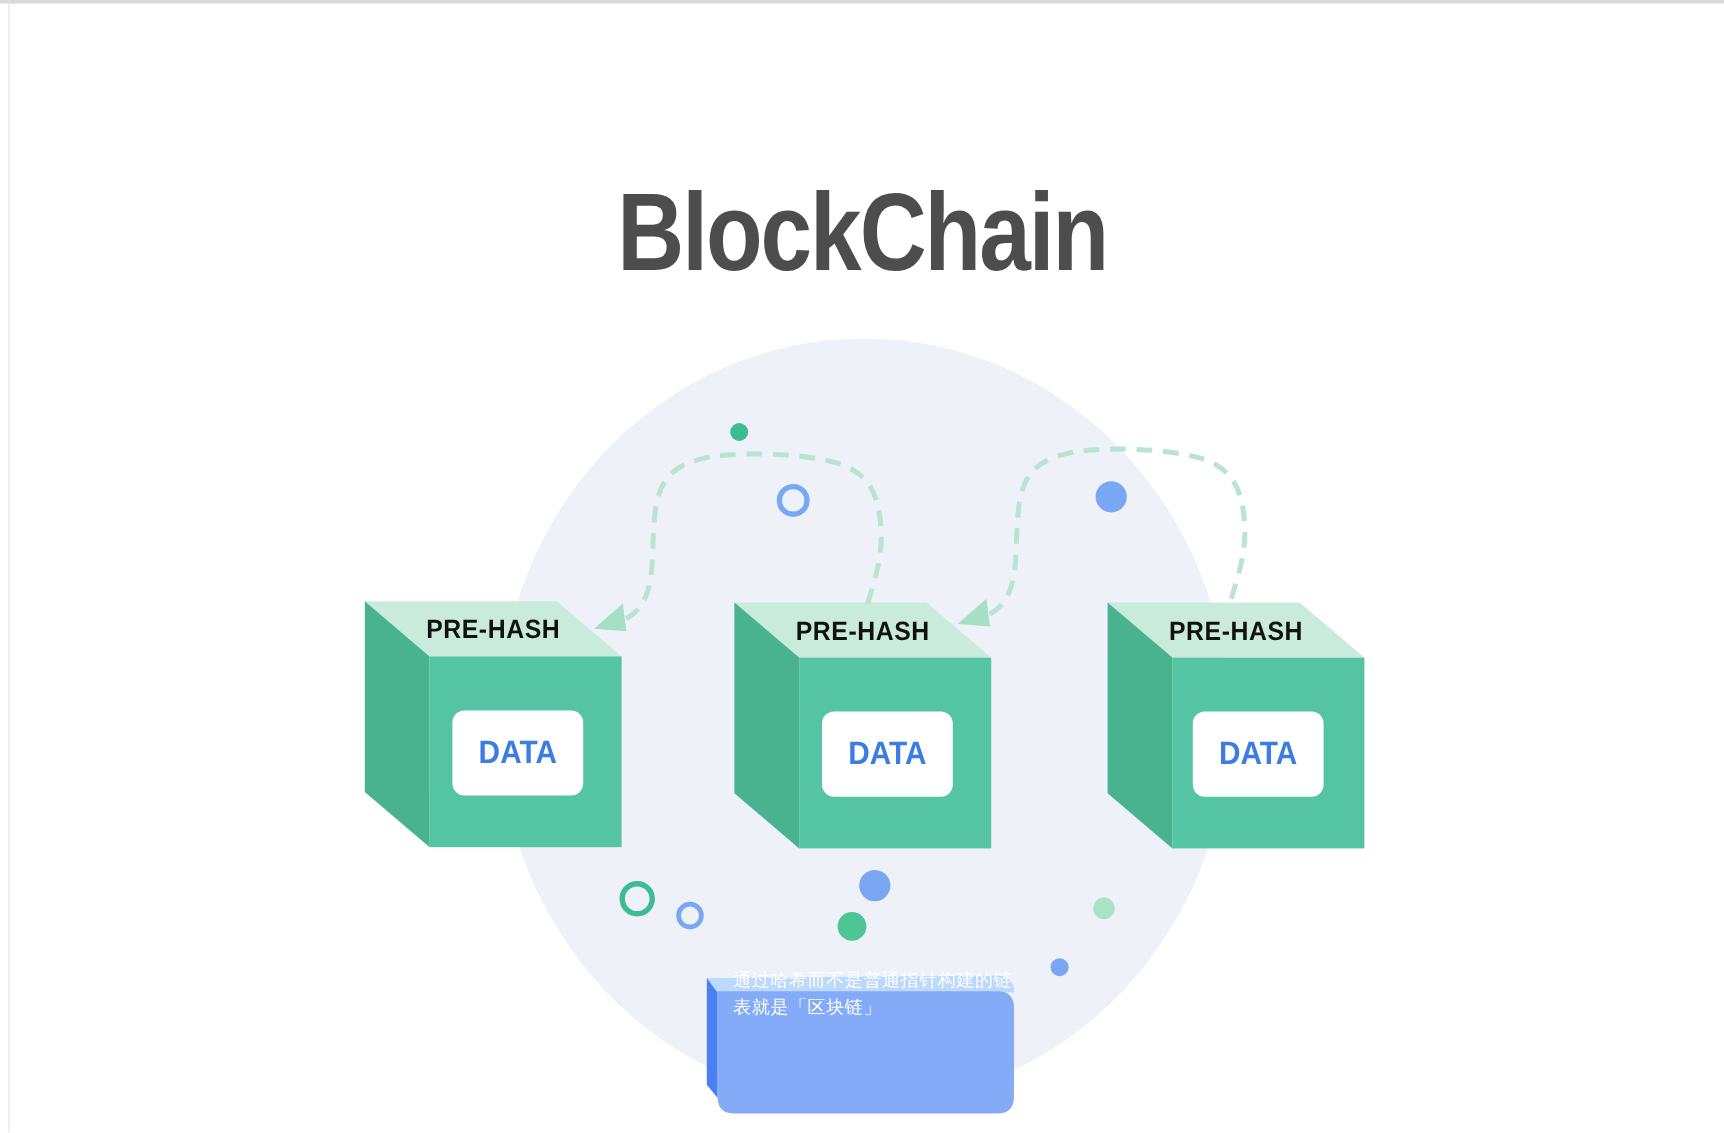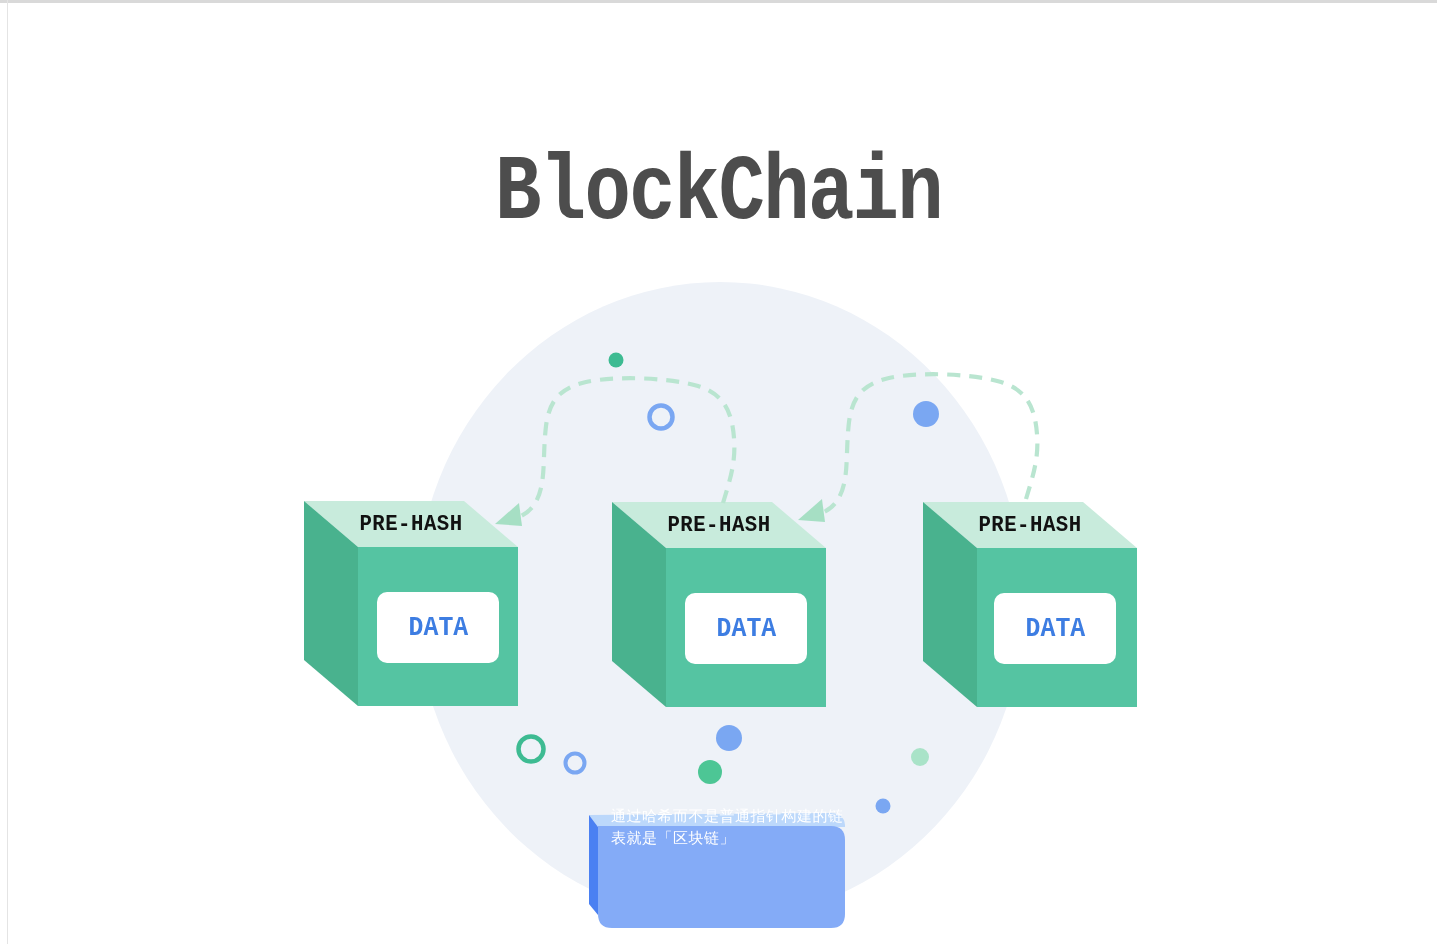--- a/index.html
+++ b/index.html
@@ -1,34 +1,34 @@
 <!DOCTYPE html>
 <html style="--title-text: #4d4d4d; --frame-line: #d9d9d9; --circle-bg: #eef2f8; --cube-top: #c8ebdc; --cube-front: #55c4a2; --cube-side: #49b28e; --hash-text: #111111; --data-box-bg: #ffffff; --data-text: #3d7de2; --arrow-dash: #b9e5d0; --arrow-head: #a6dfc4; --note-front: #84abf7; --note-top: #bcd8fb; --note-spine: #4a80f2; --note-text: #ffffff; --dot-blue: #7aa7f2; --dot-green: #3dbb92; --dot-green-bright: #4dc695; --dot-mint: #a9e3c8;"><head>
 <meta charset="utf-8">
 <style>
   html,body{margin:0;padding:0;background:#ffffff;}
   .page{position:relative;width:1437px;height:944px;background:#fff;overflow:hidden;
-        font-family:Liberation Mono, monospace;}
+        font-family:Liberation Sans, sans-serif;}
   .frame-top{position:absolute;left:0;top:0;width:100%;height:3px;background:var(--frame-line,#d9d9d9);}
   .frame-left{position:absolute;left:7px;top:0;width:1px;height:100%;background:#e4e4e4;}
 
   .title{position:absolute;left:0;top:146px;width:100%;text-align:center;
          font-size:92px;font-weight:bold;color:var(--title-text,#4d4d4d);
          line-height:1.05;letter-spacing:-2px;transform:scaleX(0.84);}
 
   .illus{position:absolute;left:0;top:0;width:1437px;height:944px;}
 
   .hash-label{position:absolute;width:200px;text-align:center;
               font-size:22px;font-weight:bold;color:var(--hash-text,#111);
               letter-spacing:0.5px;transform:scaleX(0.94);}
   .hash-1{left:311px;top:512px;}
   .hash-2{left:619px;top:513px;}
   .hash-3{left:930px;top:513px;}
 
-  .data-box{position:absolute;width:122px;height:71px;background:var(--data-box-bg,#fff);
+  .data-box{position:absolute;width:109px;height:71px;background:var(--data-box-bg,#fff);
             border-radius:10px;display:flex;align-items:center;justify-content:center;}
   .data-box span{font-size:27px;font-weight:bold;color:var(--data-text,#3d7de2);
                  letter-spacing:0px;transform:scaleX(0.92);}
   .data-1{left:377px;top:592px;}
   .data-2{left:685px;top:593px;}
   .data-3{left:994px;top:593px;}
 
   .note-text{position:absolute;left:611px;top:807px;width:235px;
              font-size:15px;line-height:21.5px;color:var(--note-text,#fff);
              white-space:pre-line;letter-spacing:0.5px;}

